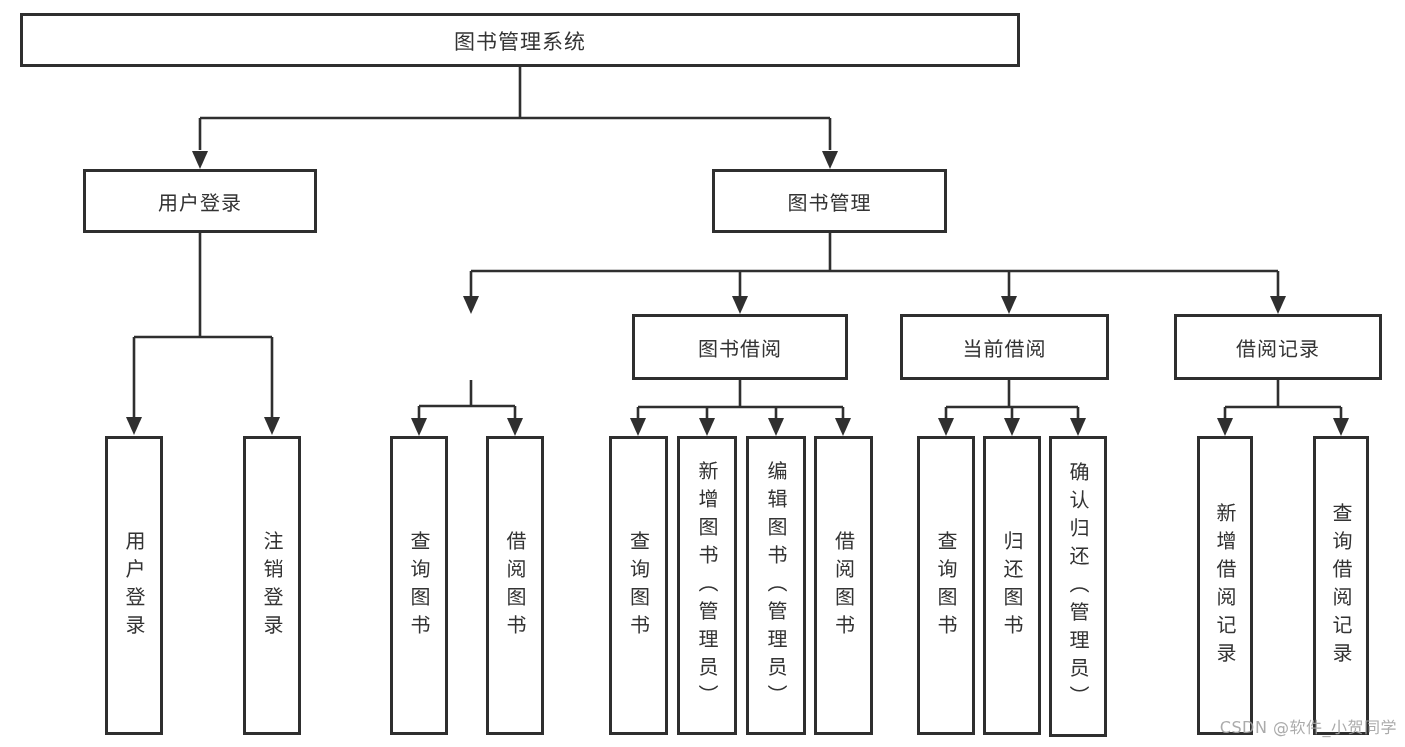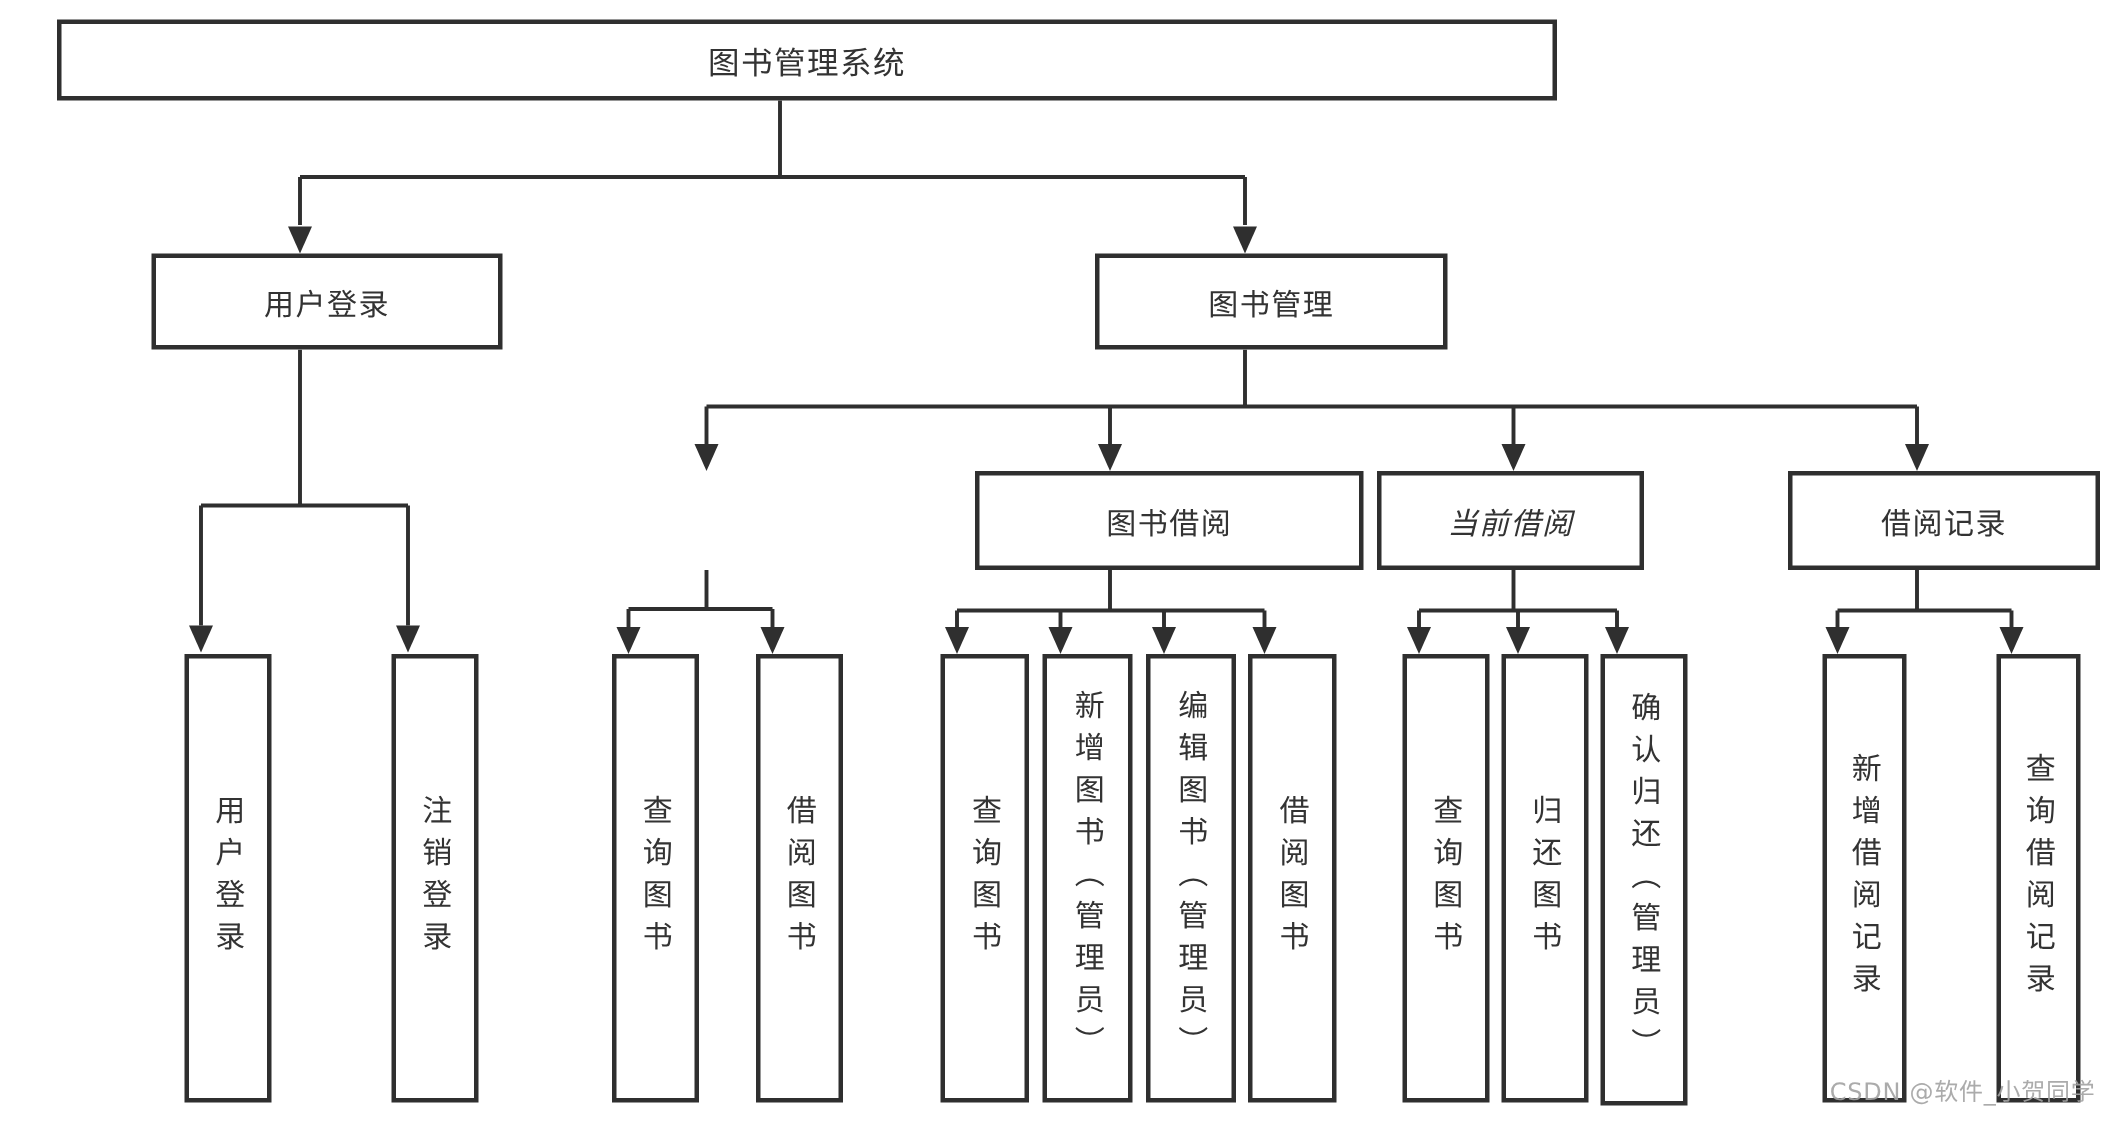--- a/index.html
+++ b/index.html
@@ -28,21 +28,20 @@
     box-sizing: border-box;
     border: 3px solid #2f2f2f;
     background: #ffffff;
     color: #333333;
     display: flex;
     align-items: center;
     justify-content: center;
     font-size: 20px;
     letter-spacing: 1px;
     z-index: 2;
-    margin-left: 18px;
   }
   .node.title {
     font-size: 21px;
   }
   .vnode {
     writing-mode: vertical-rl;
     text-orientation: mixed;
     letter-spacing: 8px;
     font-size: 20px;
     line-height: 1;
@@ -113,24 +112,24 @@
     <span>图书管理系统</span>
   </div>
 
   <div class="node" style="left:83px; top:169px; width:234px; height:64px;">
     <span>用户登录</span>
   </div>
   <div class="node" style="left:712px; top:169px; width:235px; height:64px;">
     <span>图书管理</span>
   </div>
 
-  <div class="node" style="left:632px; top:314px; width:259px; height:66px;">
+  <div class="node" style="left:632px; top:314px; width:216px; height:66px;">
     <span>图书借阅</span>
   </div>
-  <div class="node" style="left:900px; top:314px; width:178px; height:66px;font-style:italic;">
+  <div class="node" style="left:900px; top:314px; width:209px; height:66px;">
     <span>当前借阅</span>
   </div>
   <div class="node" style="left:1174px; top:314px; width:208px; height:66px;">
     <span>借阅记录</span>
   </div>
 
   <div class="node vnode" style="left:105px; top:436px; width:58px; height:299px;">
     <span>用户登录</span>
   </div>
   <div class="node vnode" style="left:243px; top:436px; width:58px; height:299px;">

